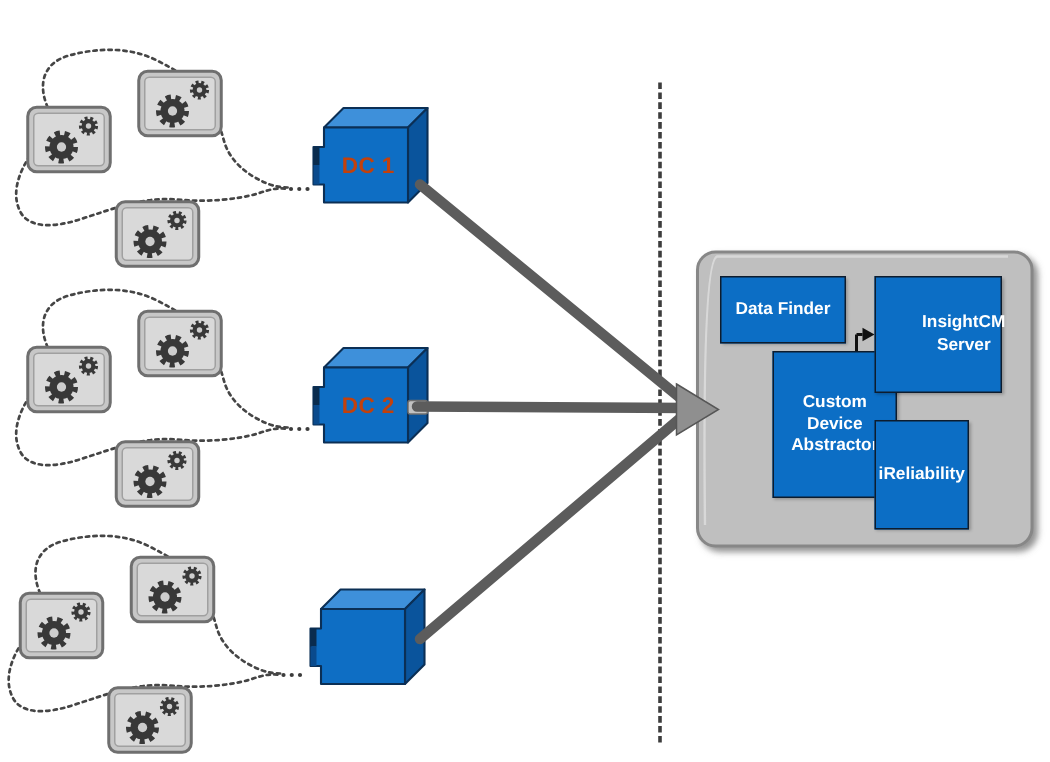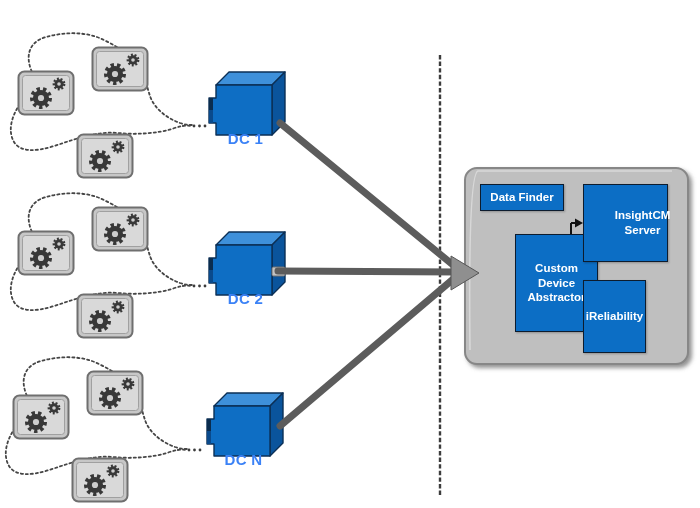--- a/index.html
+++ b/index.html
@@ -22,25 +22,25 @@
   .bluebox{
     position:absolute;box-sizing:border-box;
     background:#0C6EC5;border:1.5px solid #0d1c2e;
     color:#ffffff;font-weight:700;font-size:11.5px;line-height:1.3;
     display:flex;align-items:center;justify-content:center;
     text-align:center;padding:0 4px;
     box-shadow:1px 1px 2px rgba(0,0,0,0.25);
   }
   .dclabel{
     position:absolute;box-sizing:border-box;
-    color:#3b82f6;font-weight:700;font-size:15px;
+    color:#c2410c;font-weight:700;font-size:15px;
     display:flex;align-items:center;justify-content:center;
-    padding-left:3px;letter-spacing:0.3px;margin-top:28px;
+    padding-left:3px;letter-spacing:0.3px;
   }
-  #box-data-finder{left:480px;top:184px;width:84px;height:27px;}
+  #box-data-finder{left:480px;top:184px;width:84px;height:45px;}
   #box-custom-device{left:475px;top:234px;width:83px;height:98px;margin-left:40px;}
   #box-insightcm{left:583px;top:184px;width:85px;height:78px;padding-left:38px;}
   #box-ireliability{left:583px;top:280px;width:63px;height:73px;}
   #label-dc1{left:216px;top:85px;width:56px;height:50px;}
   #label-dc2{left:216px;top:245px;width:56px;height:50px;}
   #label-dcn{left:214px;top:406px;width:56px;height:50px;}
 </style>
 </head>
 <body>
 
@@ -116,20 +116,19 @@
     <line class="pipe" x1="280" y1="426" x2="458" y2="275"></line>
     <polygon points="451,256 479,273 451,290" fill="#8f8f8f" stroke="#565656" stroke-width="1"></polygon>
 
     <path d="M558,272 H571 M571,223 V317 M571,223 H575 M571,317 H575" fill="none" stroke="#111111" stroke-width="2"></path>
     <polygon points="575,218.5 583,223 575,227.5" fill="#111111"></polygon>
     <polygon points="575,312.5 583,317 575,321.5" fill="#111111"></polygon>
   </svg>
 
   <div class="dclabel" id="label-dc1">DC 1</div>
   <div class="dclabel" id="label-dc2">DC 2</div>
-  <div class="dclabel" id="label-dcn">DC N</div>
 
   <div class="bluebox" id="box-data-finder">Data Finder</div>
   <div class="bluebox" id="box-custom-device">Custom Device Abstractor</div>
   <div class="bluebox" id="box-insightcm">InsightCM Server</div>
   <div class="bluebox" id="box-ireliability">iReliability</div>
 
 </div>
 
 </body></html>

